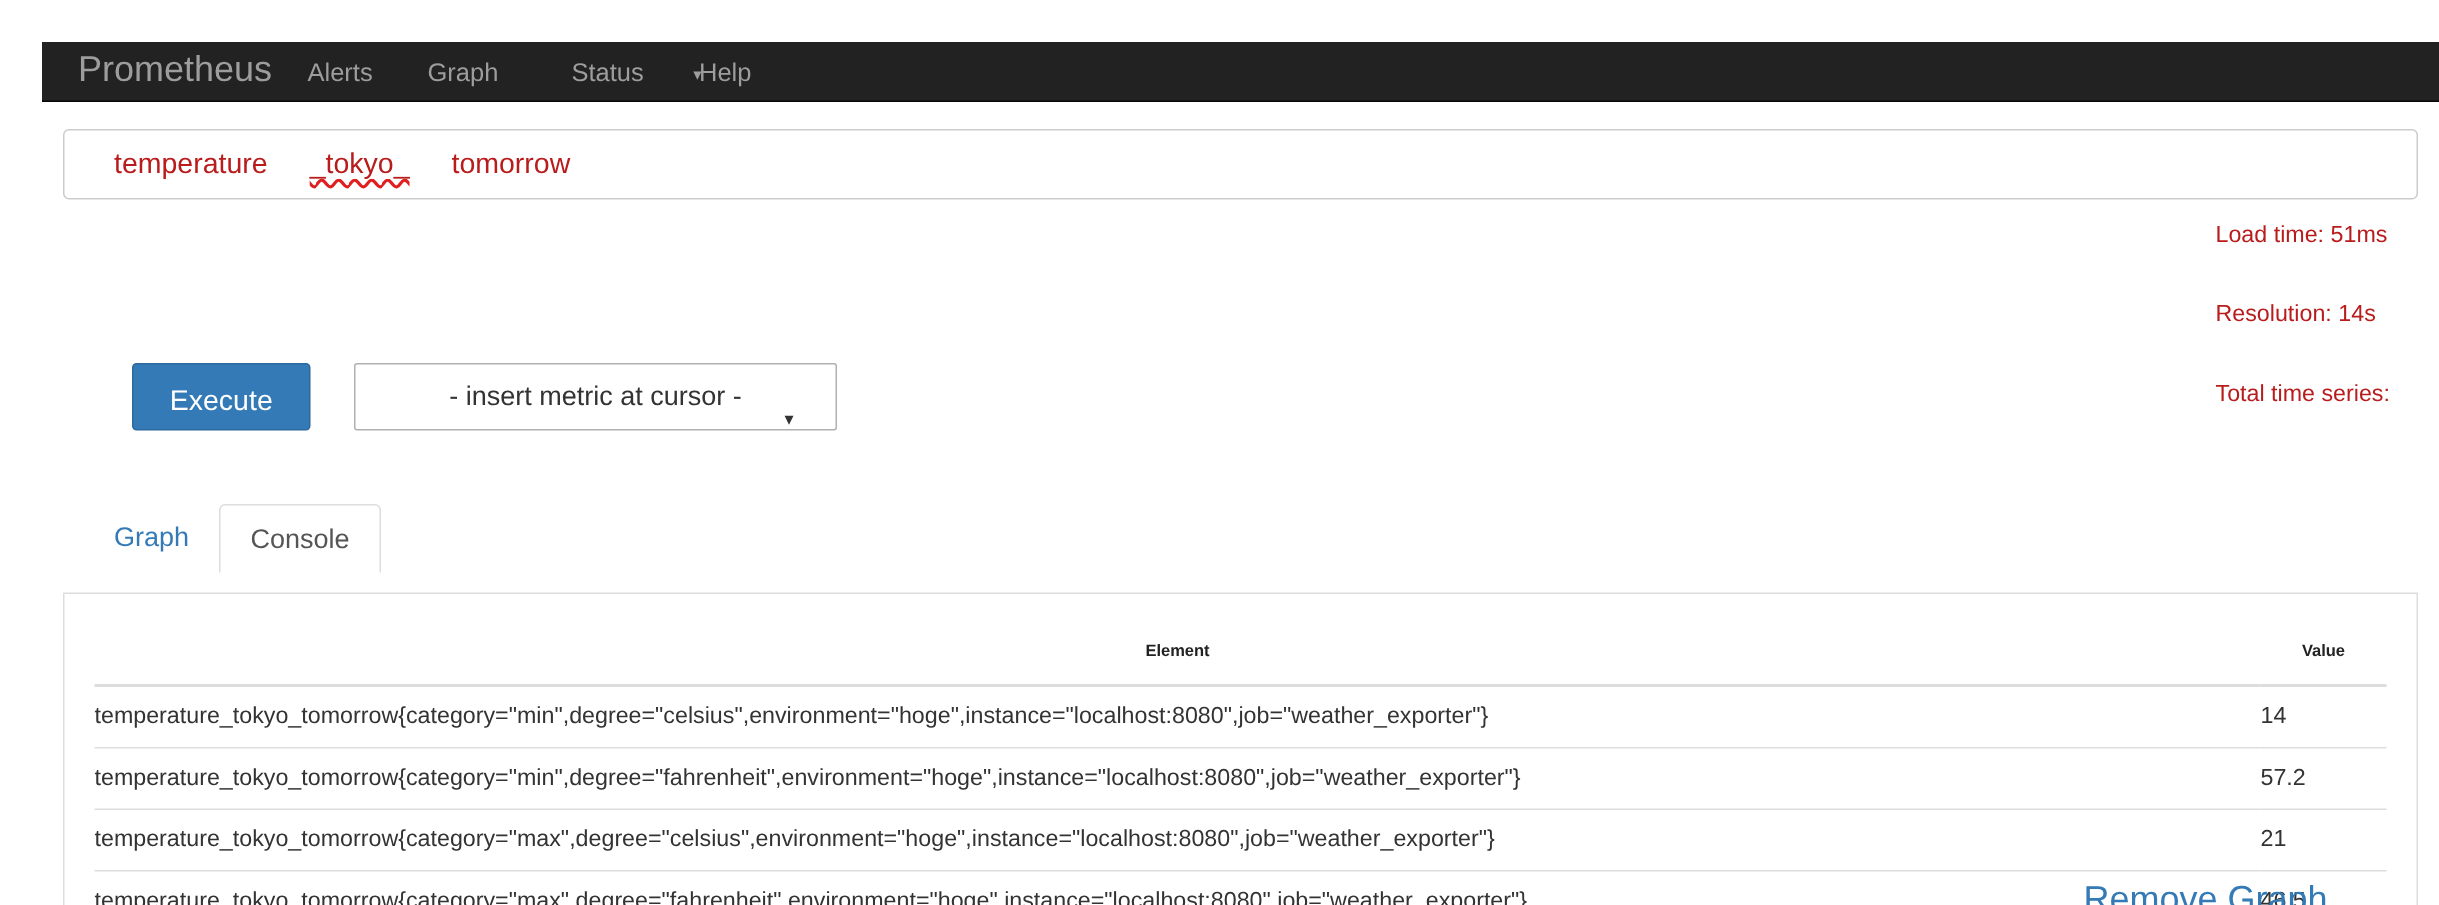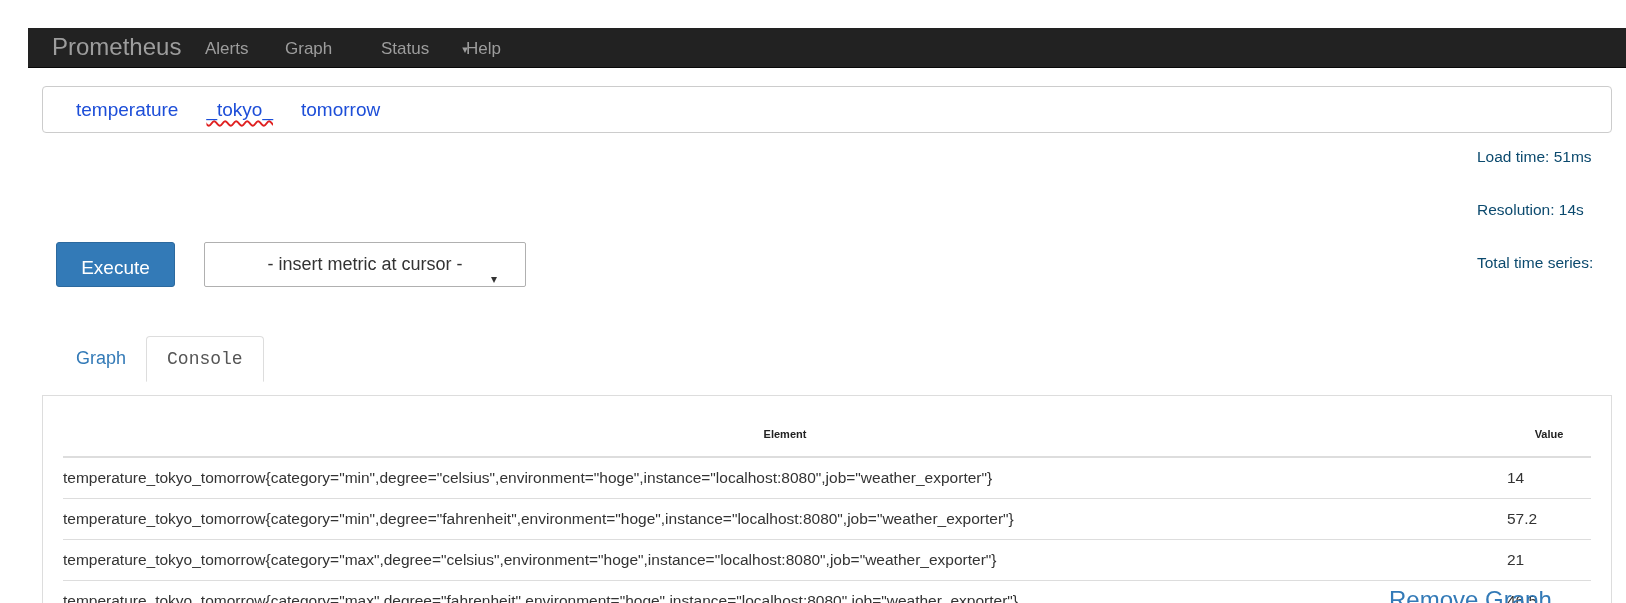--- a/index.html
+++ b/index.html
@@ -34,48 +34,49 @@
   .nav-caret { font-size: 11px; margin-left: 5px; vertical-align: 1px; }
 
   
   .content { position: relative; padding: 0 14px; }
 
   .query-input {
     margin-top: 18px;
     height: 47px; line-height: 45px;
     border: 1px solid #cccccc; border-radius: 4px;
     padding: 0 19px;
-    font-size: 19px; color: #1d4ed8;
+    font-size: 19px; color: #b91c1c;
     background: #fff;
     white-space: nowrap; overflow: hidden;
     cursor: text;
   }
   .misspelled {
     text-decoration: underline wavy #e02020;
     text-decoration-skip-ink: none;
     text-underline-offset: 4px;
     text-decoration-thickness: 1.5px;
   }
 
   .eval-stats {
     position: absolute; left: 1449px; top: 116px;
-    font-size: 15.5px; color: #0c4a6e; line-height: 25px;
+    font-size: 15.5px; color: #b91c1c; line-height: 25px;
     white-space: nowrap; text-align: left;
   }
 
   .exec-row {
     margin-top: 95px;
     display: flex; align-items: center;
   }
   .btn-execute {
     width: 119px; height: 45px;
     background: #337ab7; border: 1px solid #2c699e; border-radius: 3px;
     color: #ffffff; font-size: 19px;
     font-family: "Liberation Sans", sans-serif;
     cursor: pointer;
+    margin-left: 32px;
   }
   .metric-select {
     margin-left: 29px;
     width: 322px; height: 45px;
     background: #ffffff;
     border: 1px solid #b0b0b0; border-radius: 2px;
     position: relative;
     display: flex; align-items: center; justify-content: center;
     font-size: 18px; color: #333333;
     cursor: pointer;
@@ -95,21 +96,21 @@
     padding: 11px 20px;
     font-size: 18px; line-height: 22px;
     cursor: pointer; white-space: nowrap;
   }
   .tab-inactive { color: #337ab7; }
   .tab-active {
     color: #555555; background: #ffffff;
     border: 1px solid #dddddd; border-bottom-color: #ffffff;
     border-radius: 4px 4px 0 0;
     margin-bottom: -1px;
-    position: relative; z-index: 2; font-family: Liberation Mono, monospace;
+    position: relative; z-index: 2;
   }
 
   
   .panel {
     border: 1px solid #dddddd; border-top: none;
     height: 257px;
     padding: 20px 20px 0 20px;
     background: #ffffff;
     overflow: hidden;
   }

